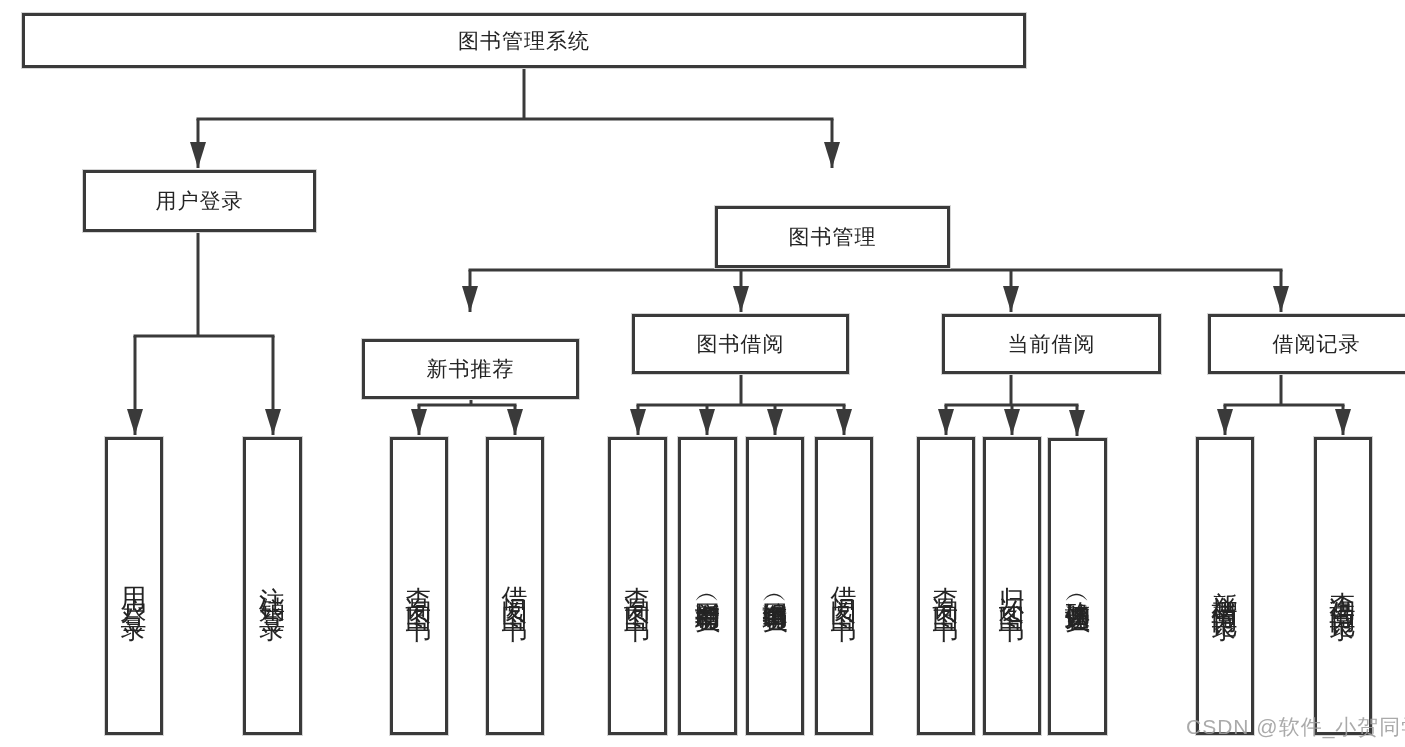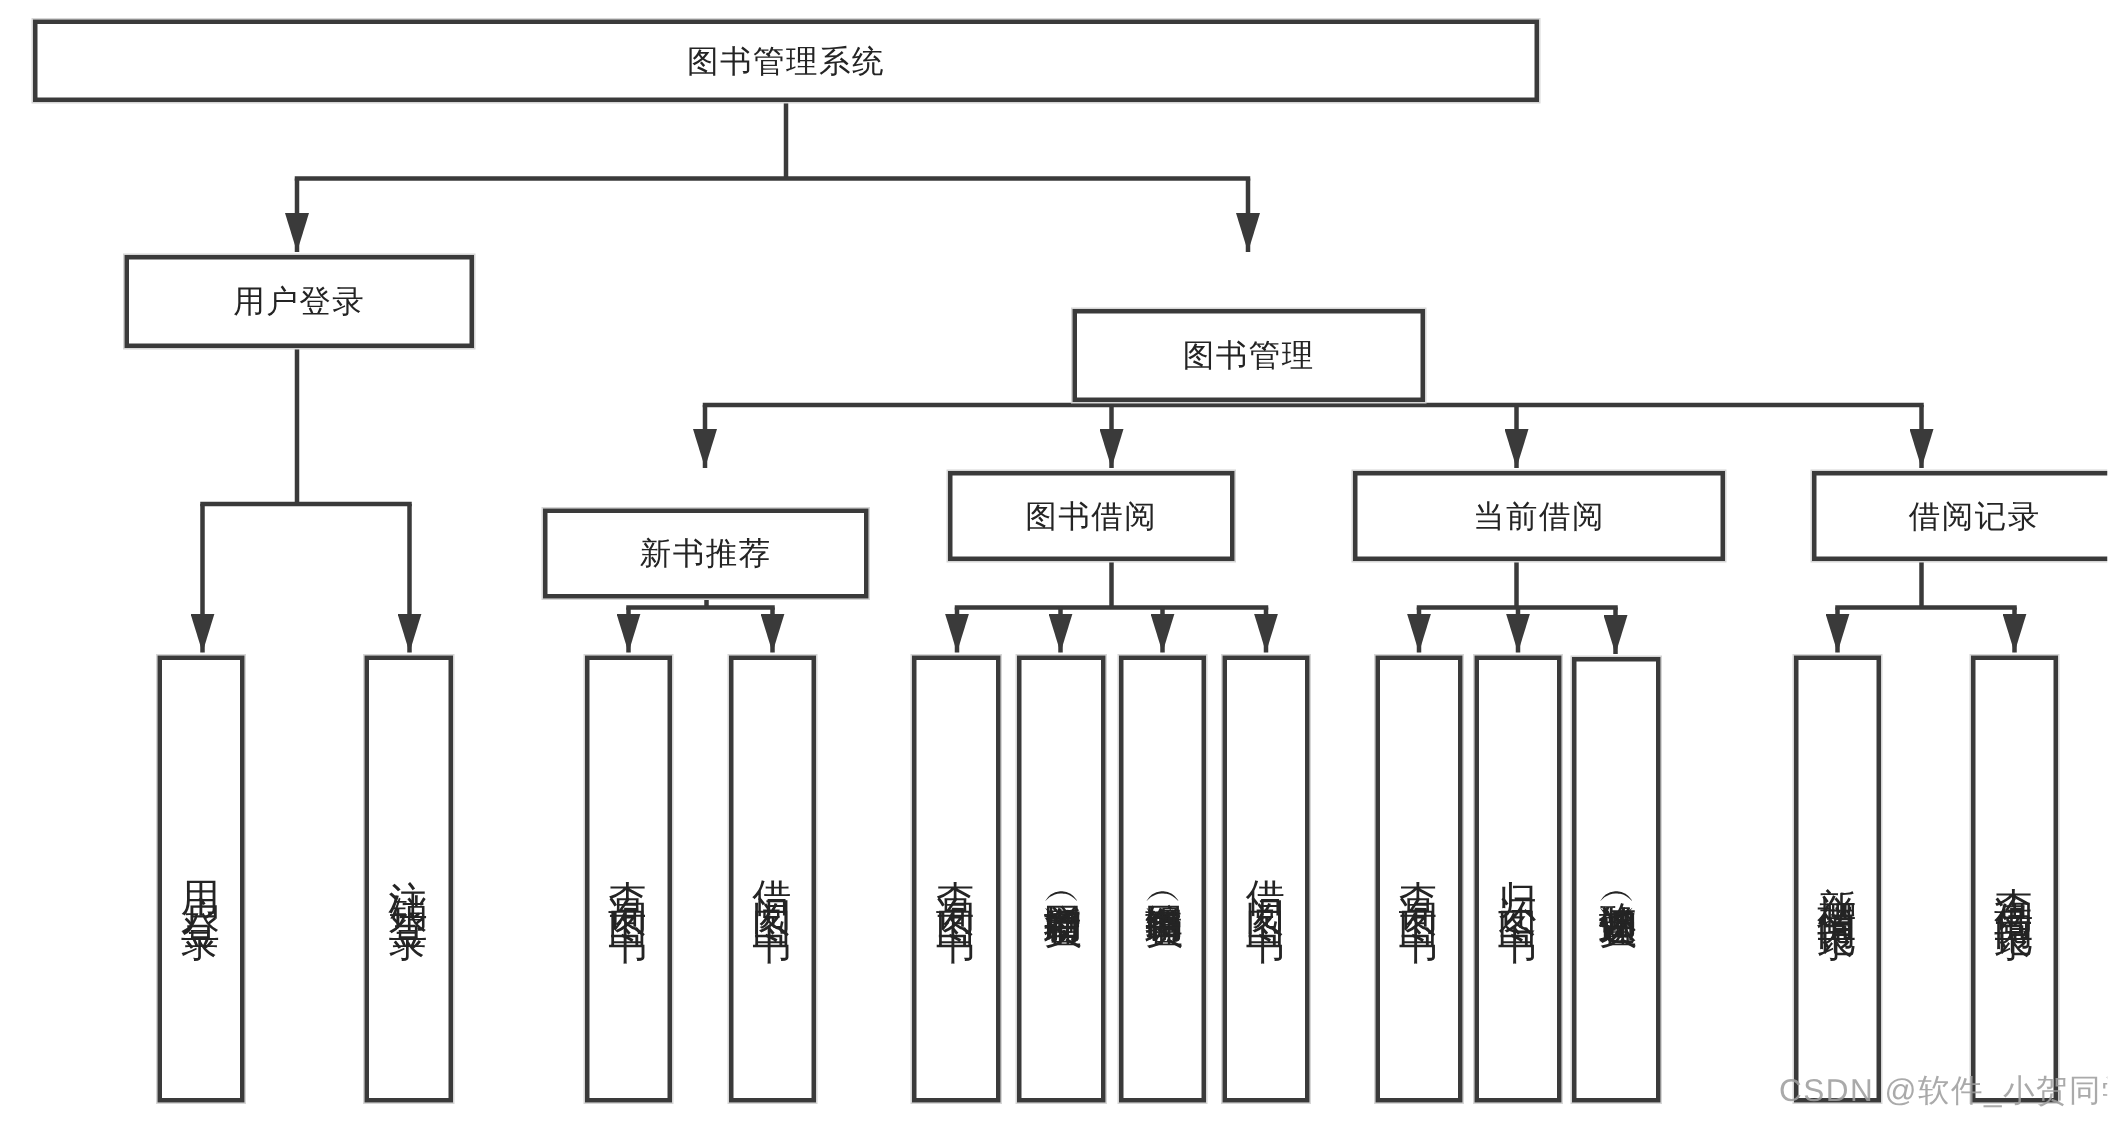--- a/index.html
+++ b/index.html
@@ -119,24 +119,24 @@
   <div class="node" style="left:83px; top:170px; width:233px; height:62px;">
     <span class="h-label">用户登录</span>
   </div>
   <div class="node" style="left:715px; top:170px; width:235px; height:62px;margin-top:36px;">
     <span class="h-label">图书管理</span>
   </div>
 
   <div class="node" style="left:362px; top:314px; width:217px; height:60px;margin-top:25px;">
     <span class="h-label">新书推荐</span>
   </div>
-  <div class="node" style="left:632px; top:314px; width:191px; height:60px;">
+  <div class="node" style="left:632px; top:314px; width:217px; height:60px;">
     <span class="h-label">图书借阅</span>
   </div>
-  <div class="node" style="left:902px; top:314px; width:248px; height:60px;">
+  <div class="node" style="left:942px; top:314px; width:219px; height:60px;">
     <span class="h-label">当前借阅</span>
   </div>
   <div class="node" style="left:1172px; top:314px; width:217px; height:60px;margin-left:36px;">
     <span class="h-label">借阅记录</span>
   </div>
 
   <div class="node" style="left:105px; top:437px; width:58px; height:298px;">
     <span class="v-label">用户登录</span>
   </div>
   <div class="node" style="left:243px; top:437px; width:59px; height:298px;">

